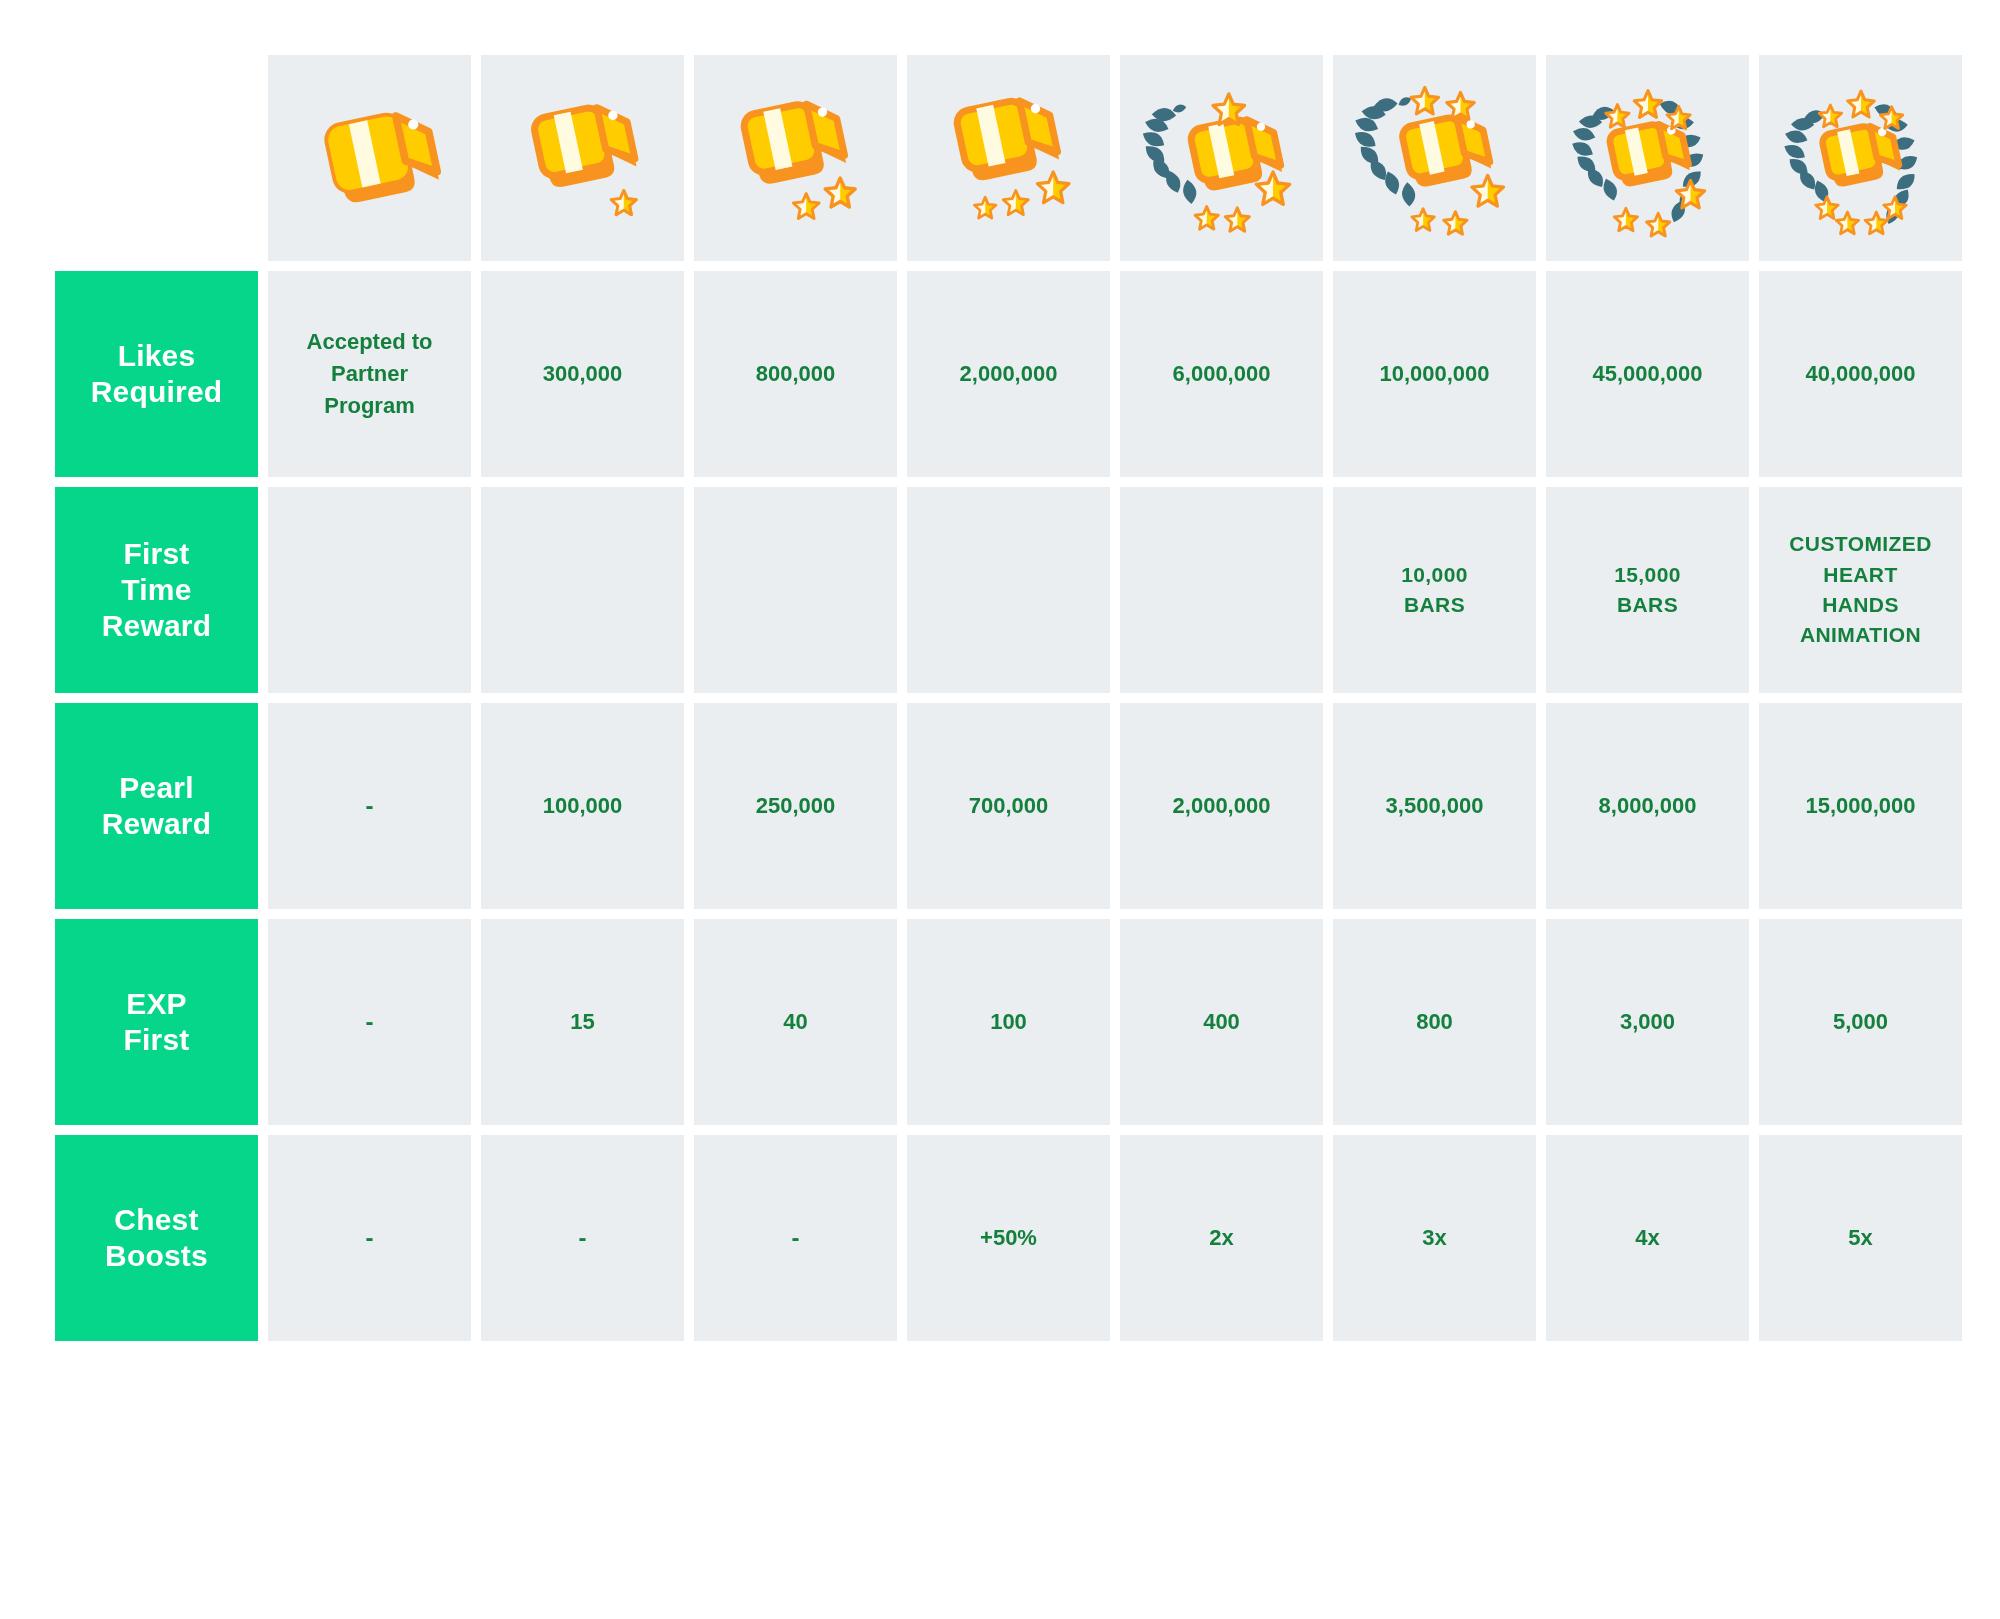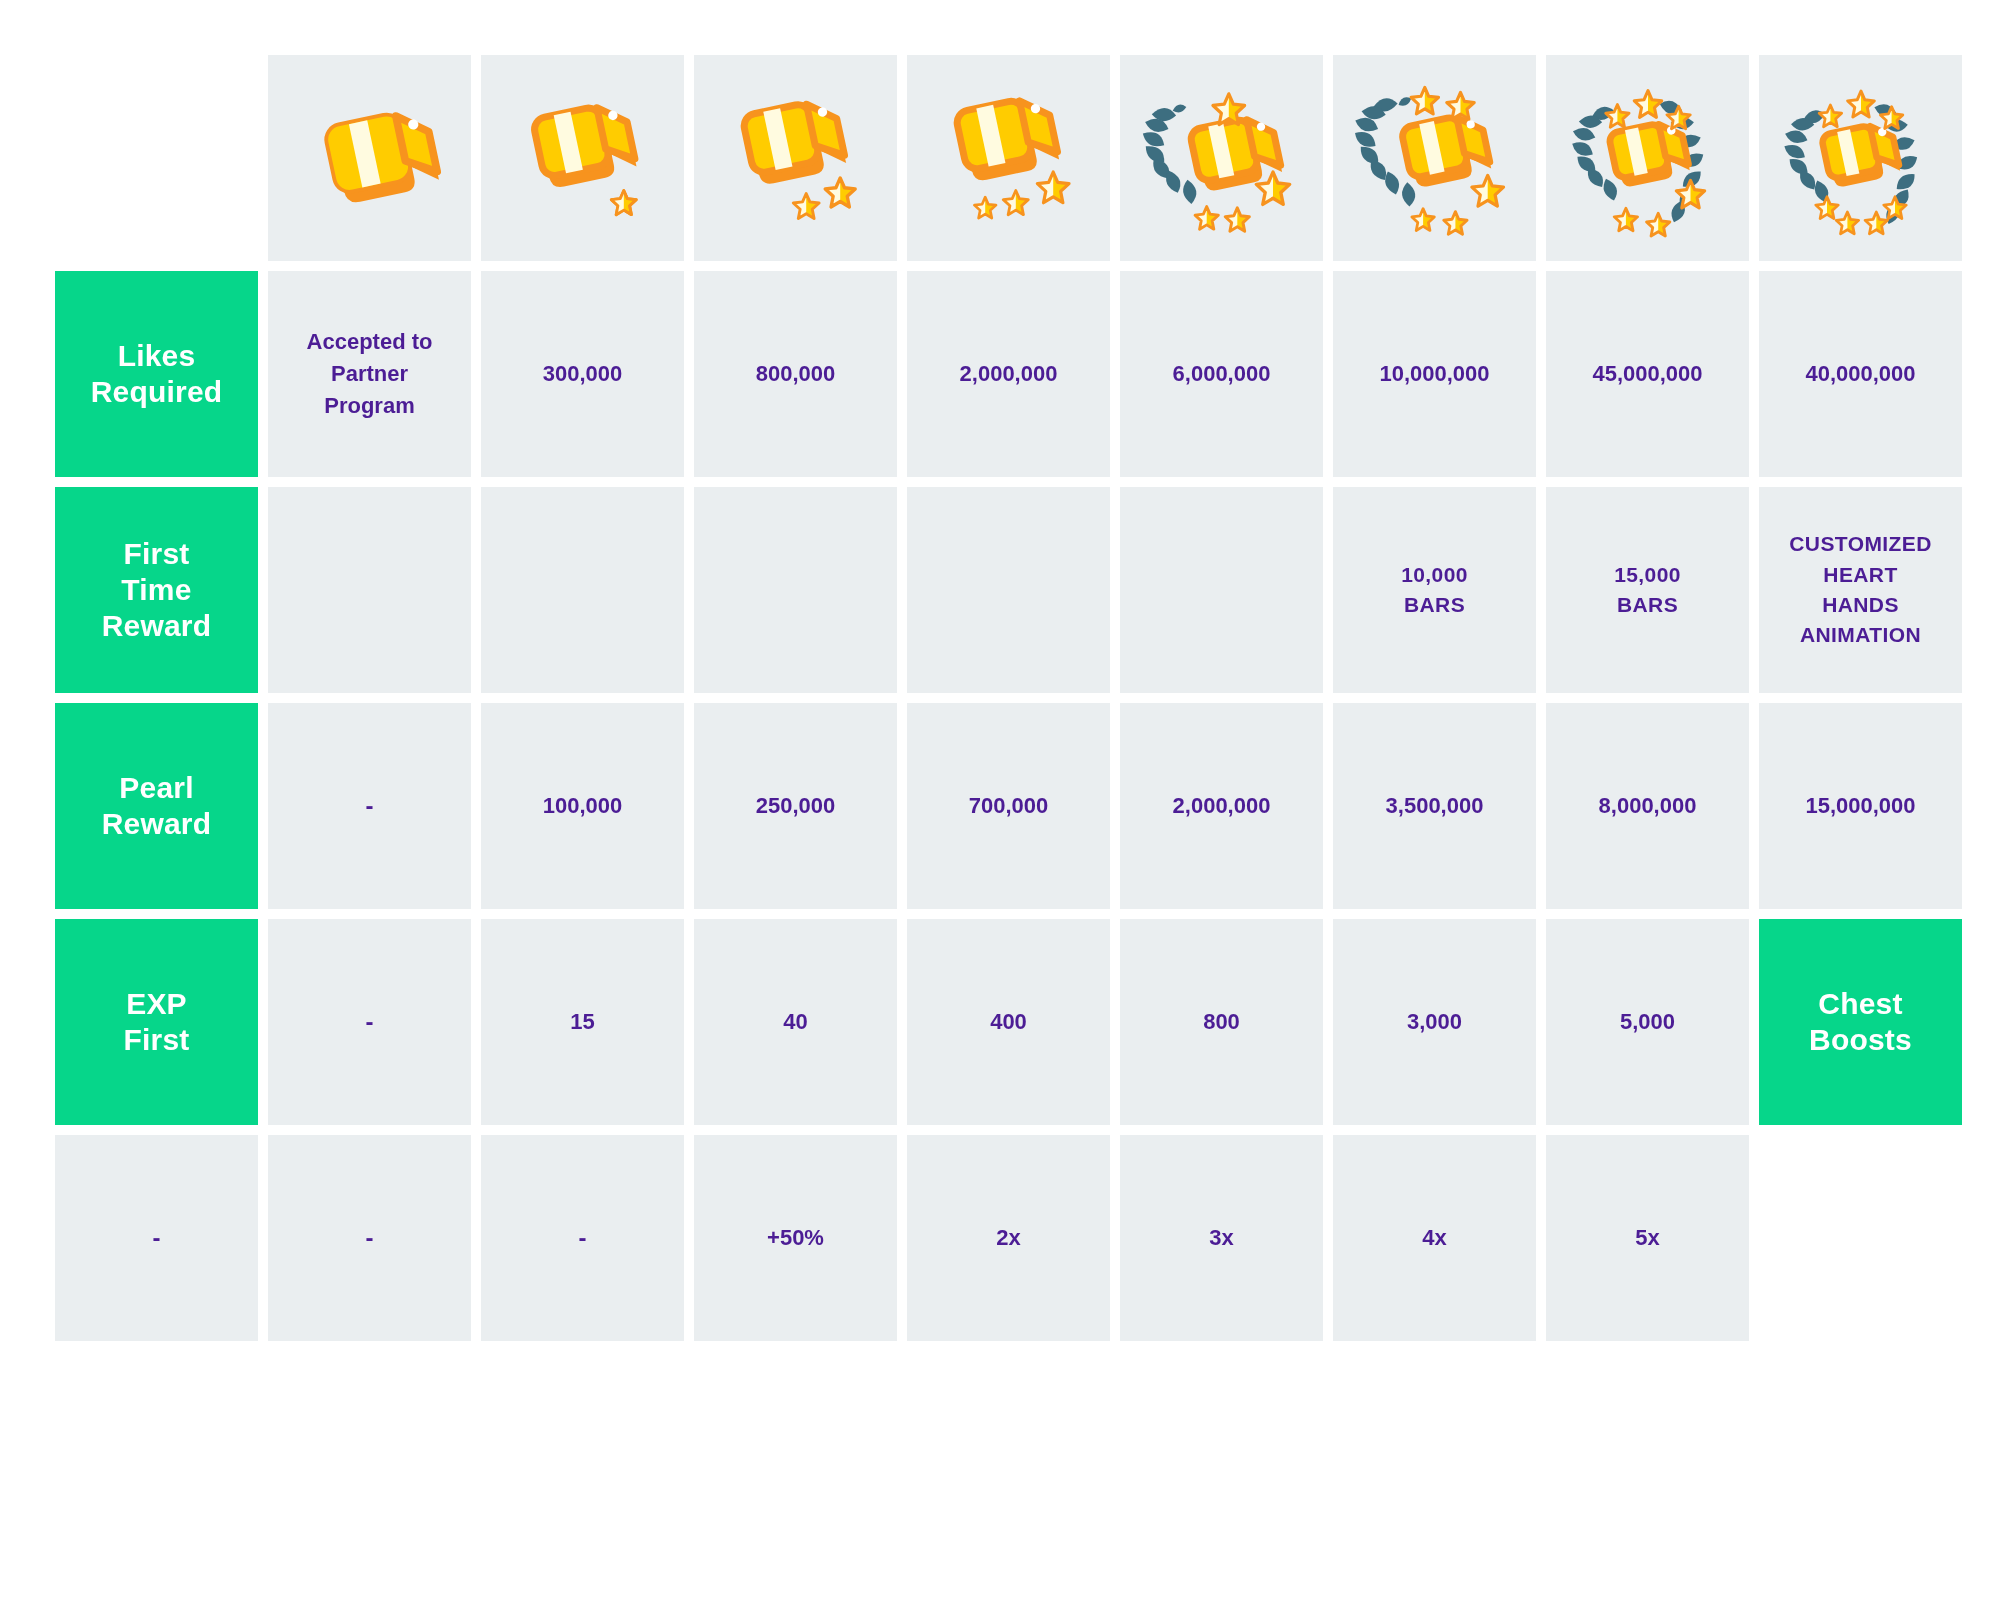--- a/index.html
+++ b/index.html
@@ -67,21 +67,21 @@
     line-height: 1.2;
     letter-spacing: 0.2px;
     padding: 0 10px;
     box-sizing: border-box;
     white-space: pre-line;
   }
 
   
   .data-cell {
     background: #eaeef0;
-    color: #4c1d95;
+    color: #15803d;
     display: flex;
     align-items: center;
     justify-content: center;
     text-align: center;
     font-size: 22px;
     font-weight: 700;
     line-height: 1.45;
     padding: 0 8px;
     box-sizing: border-box;
     white-space: pre-line;
@@ -546,20 +546,21 @@
     <div class="data-cell">2,000,000</div>
     <div class="data-cell">3,500,000</div>
     <div class="data-cell">8,000,000</div>
     <div class="data-cell">15,000,000</div>
 
     <div class="row-label">EXP
 First</div>
     <div class="data-cell dash">-</div>
     <div class="data-cell">15</div>
     <div class="data-cell">40</div>
+    <div class="data-cell">100</div>
     <div class="data-cell">400</div>
     <div class="data-cell">800</div>
     <div class="data-cell">3,000</div>
     <div class="data-cell">5,000</div>
 
     <div class="row-label">Chest
 Boosts</div>
     <div class="data-cell dash">-</div>
     <div class="data-cell dash">-</div>
     <div class="data-cell dash">-</div>

